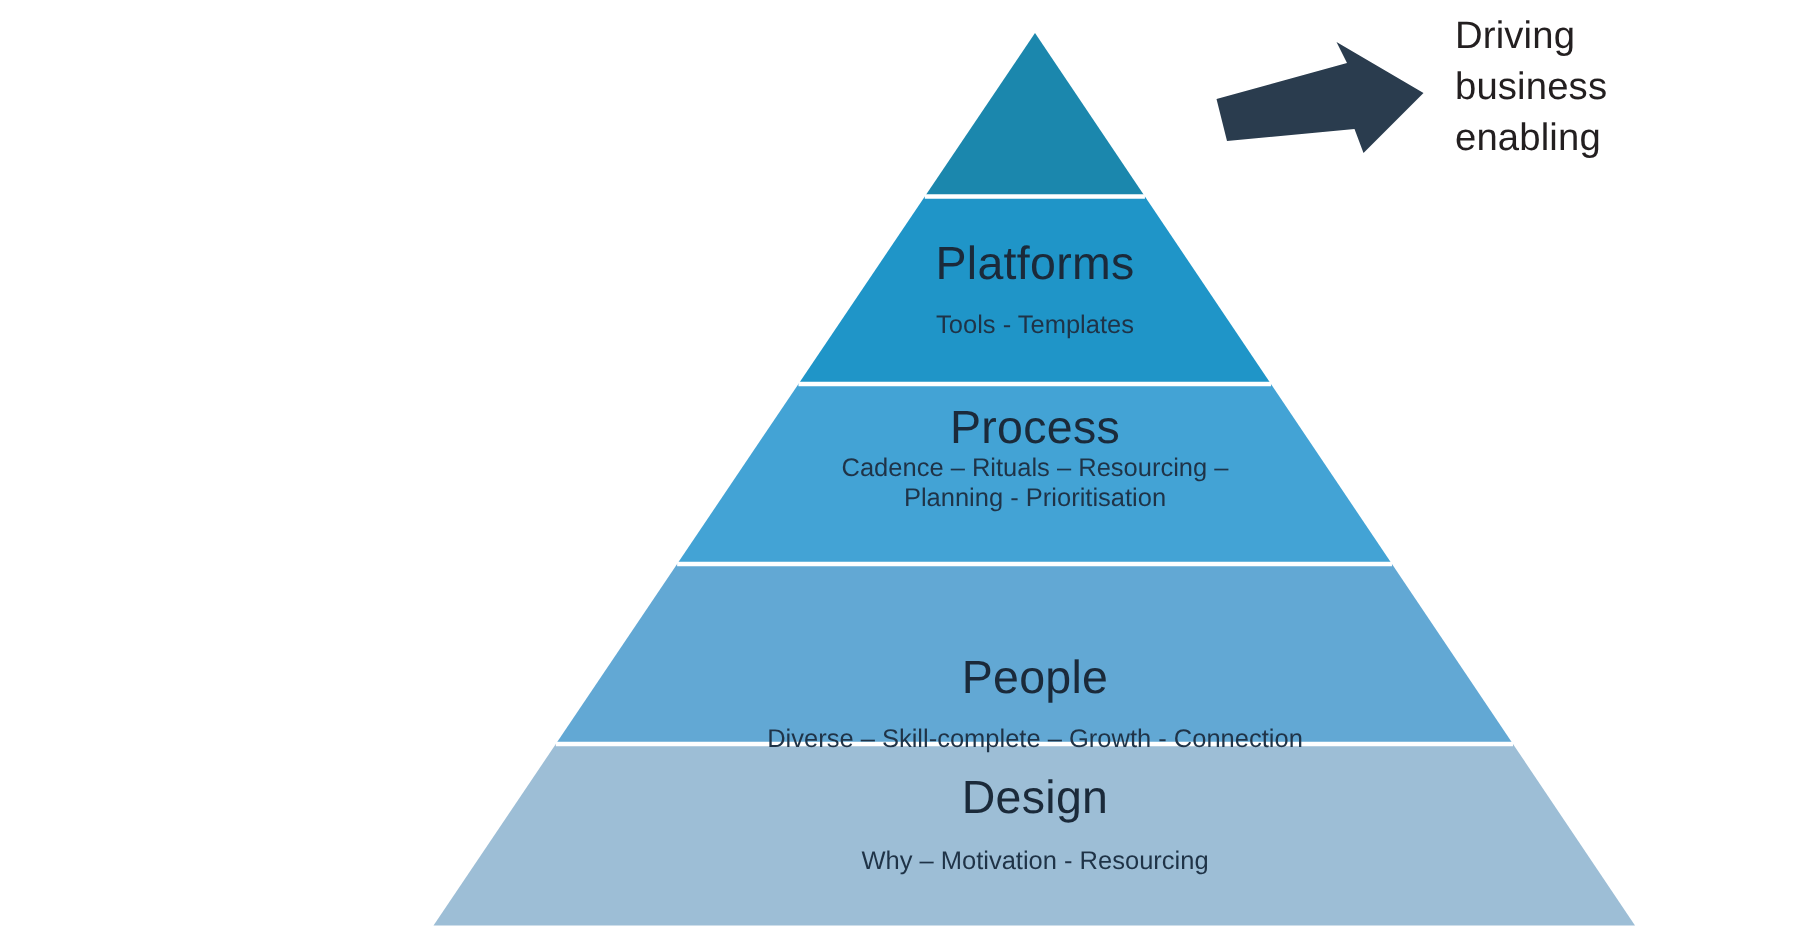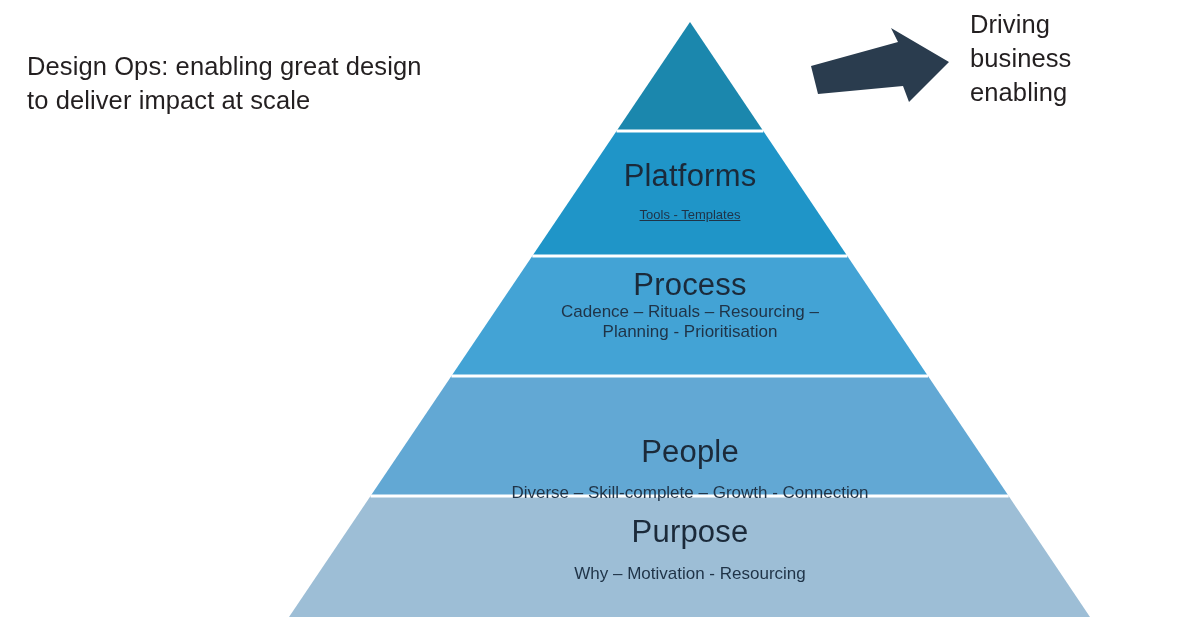--- a/index.html
+++ b/index.html
@@ -64,21 +64,21 @@
   }
 
   
   #tier-practice-text { left: 499px; top: 24px; width: 382px; }
   #tier-practice-text .tier-title { font-size: 34px; }
   #tier-practice-text .tier-sub   { font-size: 16.5px; margin-top: 6px; }
 
   
   #tier-platforms-text { left: 499px; top: 160px; width: 382px; }
   #tier-platforms-text .tier-title { font-size: 31px; }
-  #tier-platforms-text .tier-sub   { font-size: 13px; margin-top: 14px; text-decoration: underline; }
+  #tier-platforms-text .tier-sub   { font-size: 17px; margin-top: 14px; }
 
   
   #tier-process-text { left: 450px; top: 269px; width: 480px; }
   #tier-process-text .tier-title { font-size: 31px; }
   #tier-process-text .tier-sub   { font-size: 17px; }
 
   
   #tier-people-text { left: 420px; top: 397px; width: 540px; }
   #tier-people-text .tier-title { font-size: 31px; margin-top: 39px; }
   #tier-people-text .tier-sub   { font-size: 17px; margin-top: 14px; }
@@ -106,22 +106,20 @@
     color: #231f20;
     letter-spacing: 0.1px;
     white-space: pre-line;
   }
 </style>
 </head>
 <body style="background: rgb(255, 255, 255);">
 
 <div id="stage">
 
-  <div id="intro-caption" style="color: rgb(35, 31, 32);">Design Ops: enabling great design
-to deliver impact at scale</div>
 
   <svg id="pyramid-svg" viewBox="0 0 1199 628">
     <g>
       <polygon id="shape-practice" points="690.00,22.00 763.28,131.00 616.54,131.00" fill="#1b87ad"></polygon>
       <polygon id="shape-platforms" points="616.54,131.00 763.28,131.00 847.31,256.00 532.30,256.00" fill="#1f95c8"></polygon>
       <polygon id="shape-process" points="532.30,256.00 847.31,256.00 927.98,376.00 451.42,376.00" fill="#43a3d5"></polygon>
       <polygon id="shape-people" points="451.42,376.00 927.98,376.00 1008.66,496.00 370.55,496.00" fill="#62a8d4"></polygon>
       <polygon id="shape-purpose" points="370.55,496.00 1008.66,496.00 1090.00,617.00 289.00,617.00" fill="#9dbed6"></polygon>
     </g>
     <g id="tier-separators">
@@ -145,21 +143,21 @@
     <div class="tier-sub">Cadence – Rituals – Resourcing –
 Planning - Prioritisation</div>
   </div>
 
   <div class="tier-text-group" id="tier-people-text">
     <div class="tier-title">People</div>
     <div class="tier-sub">Diverse – Skill-complete – Growth - Connection</div>
   </div>
 
   <div class="tier-text-group" id="tier-purpose-text">
-    <div class="tier-title">Purpose</div>
+    <div class="tier-title">Design</div>
     <div class="tier-sub">Why – Motivation - Resourcing</div>
   </div>
 
   <svg id="arrow-svg" viewBox="0 0 150 90">
     <polygon id="arrow-shape" points="6,48 93,24 86,10 144,44 104,84 98,68 13,76" fill="#2a3c4e"></polygon>
   </svg>
 
   <div id="outcome-caption" style="color: rgb(35, 31, 32);">Driving
 business
 enabling</div>

